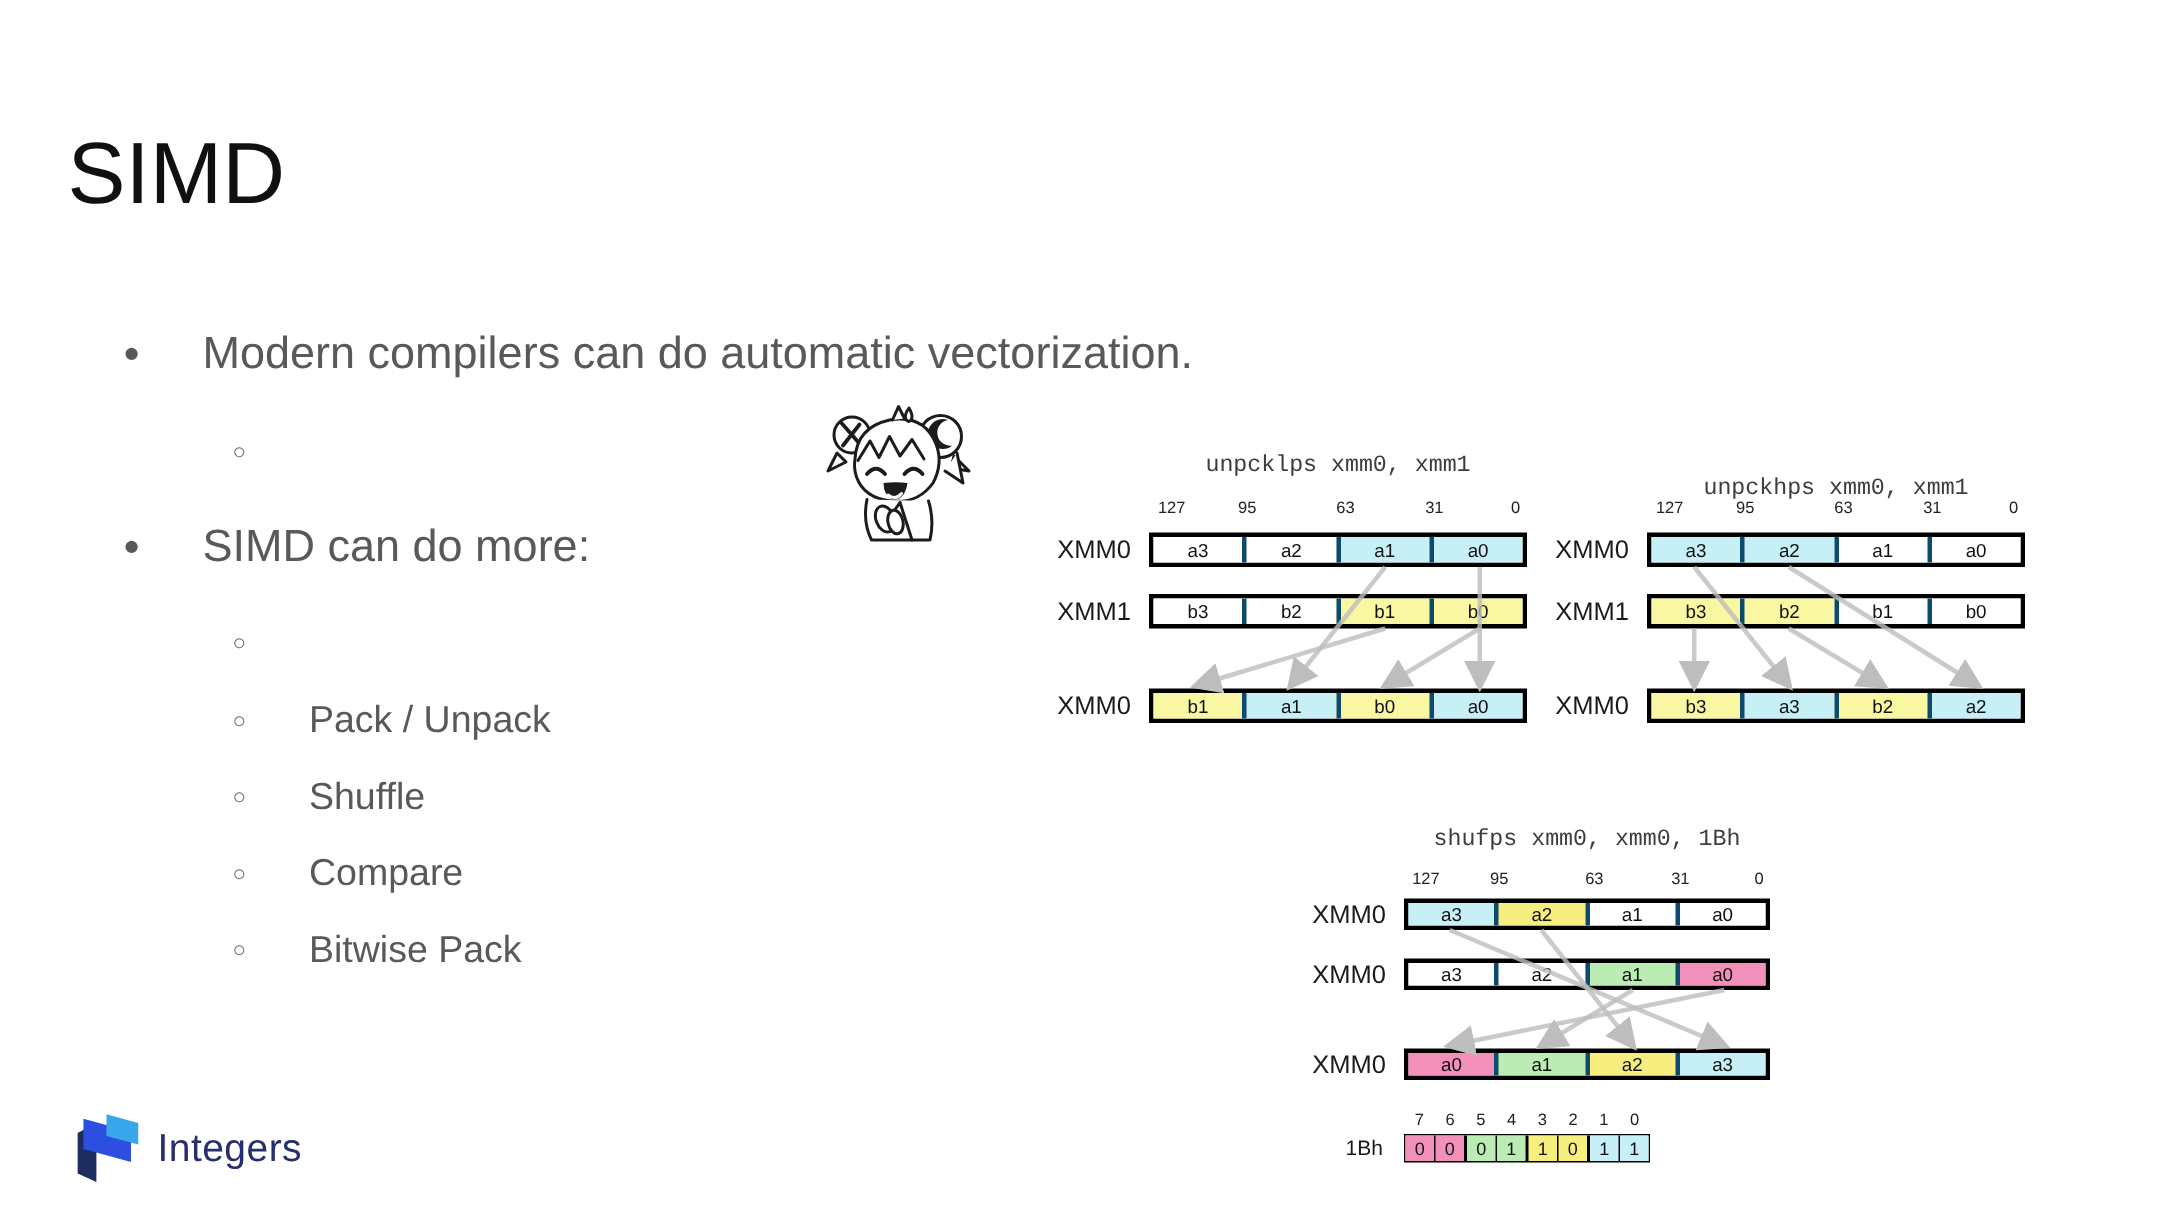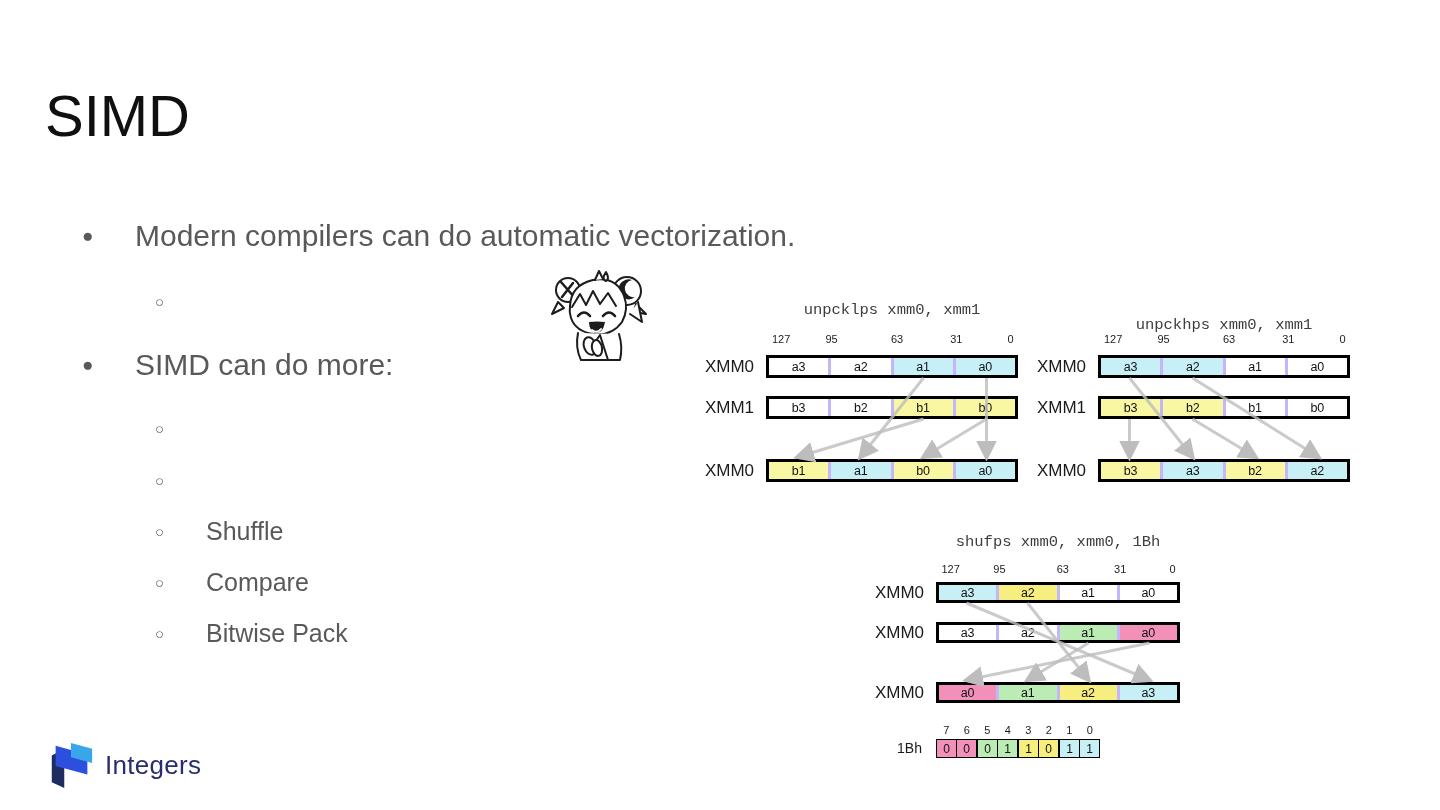--- a/index.html
+++ b/index.html
@@ -20,21 +20,21 @@
   .l2 .m{width:51px;font-size:15px;color:#666;}
   
   .diagram{position:absolute;}
   .instr{
     position:absolute;font-family:"Liberation Mono","DejaVu Sans Mono",monospace;
     font-size:15.5px;color:#3d3d3d;text-align:center;white-space:pre;
   }
   .bitlab{position:absolute;font-size:11px;color:#222;transform:translateX(-50%);}
   .reglabel{position:absolute;font-size:17px;color:#1a1a1a;text-align:right;}
   .regrow{position:absolute;display:flex;border:3px solid #000;box-sizing:border-box;background:#fff;}
-  .cell{flex:1;display:flex;align-items:center;justify-content:center;font-size:12.5px;color:#111;border-left:3px solid #c4b5fd;}
+  .cell{flex:1;display:flex;align-items:center;justify-content:center;font-size:12.5px;color:#111;border-left:3px solid #0c4a6e;}
   .cell:first-child{border-left:none;}
   .immlabel{position:absolute;font-size:14px;color:#1a1a1a;text-align:right;}
   .immrow{position:absolute;display:flex;border:1.5px solid #000;box-sizing:border-box;background:#fff;}
   .immcell{flex:1;display:flex;align-items:center;justify-content:center;font-size:12px;color:#111;border-left:1px solid #000;}
   .immbit{position:absolute;font-size:11px;color:#222;transform:translateX(-50%);}
   .arrowsvg{position:absolute;left:0;top:0;pointer-events:none;}
   
   .sticker{position:absolute;left:548px;top:264px;width:102px;height:100px;}
   .logo{position:absolute;left:46px;top:740px;display:flex;align-items:center;}
   .logo-text{font-size:26px;color:#272e6e;font-weight:500;margin-left:9px;letter-spacing:0.3px;}
@@ -53,20 +53,21 @@
 </div>
 <div class="b l1" style="top:343px">
   <span class="m">●</span>
   <span>SIMD can do more:</span>
 </div>
 <div class="b l2" style="top:410px">
   <span class="m">○</span>
 </div>
 <div class="b l2" style="top:462px">
   <span class="m">○</span>
+  <span>Pack / Unpack</span>
 </div>
 <div class="b l2" style="top:513px">
   <span class="m">○</span>
   <span>Shuffle</span>
 </div>
 <div class="b l2" style="top:564px">
   <span class="m">○</span>
   <span>Compare</span>
 </div>
 <div class="b l2" style="top:615px">
@@ -180,21 +181,21 @@
         <marker id="ah1" markerWidth="7" markerHeight="7" refX="5.5" refY="3.5" orient="auto">
           <path d="M0,0 L7,3.5 L0,7 Z" fill="#bdbdbd"></path>
         </marker>
       </defs>
       <line x1="96.5" y1="119" x2="96.5" y2="157" stroke="#bdbdbd" stroke-width="3" stroke-opacity="0.8" marker-end="url(#ah1)"></line>
       <line x1="96.5" y1="78" x2="159.5" y2="157" stroke="#bdbdbd" stroke-width="3" stroke-opacity="0.8" marker-end="url(#ah1)"></line>
       <line x1="159.5" y1="119" x2="222.5" y2="157" stroke="#bdbdbd" stroke-width="3" stroke-opacity="0.8" marker-end="url(#ah1)"></line>
       <line x1="159.5" y1="78" x2="285.5" y2="157" stroke="#bdbdbd" stroke-width="3" stroke-opacity="0.8" marker-end="url(#ah1)"></line>
     </svg>
   </div>
-<div class="diagram" style="left:871px;top:528px;width:340px;height:240px">
+<div class="diagram" style="left:871px;top:545px;width:340px;height:240px">
     <div class="instr" style="left: 45px; top: 5px; width: 284px;">shufps xmm0, xmm0, 1Bh</div>
     <div class="bitlab" style="left: 79.64px; top: 35px;">127</div>
     <div class="bitlab" style="left: 128.44px; top: 35px;">95</div>
     <div class="bitlab" style="left: 191.88px; top: 35px;">63</div>
     <div class="bitlab" style="left: 249.22px; top: 35px;">31</div>
     <div class="bitlab" style="left: 301.68px; top: 35px;">0</div>
     <div class="reglabel" style="left: 0px; top: 54px; width: 53px; line-height: 21px;">XMM0</div>
     <div class="regrow" style="left: 65px; top: 54px; width: 244px; height: 21px;">
       <div class="cell" style="background: rgb(198, 239, 246);">a3</div>
       <div class="cell" style="background: rgb(246, 238, 126);">a2</div>

